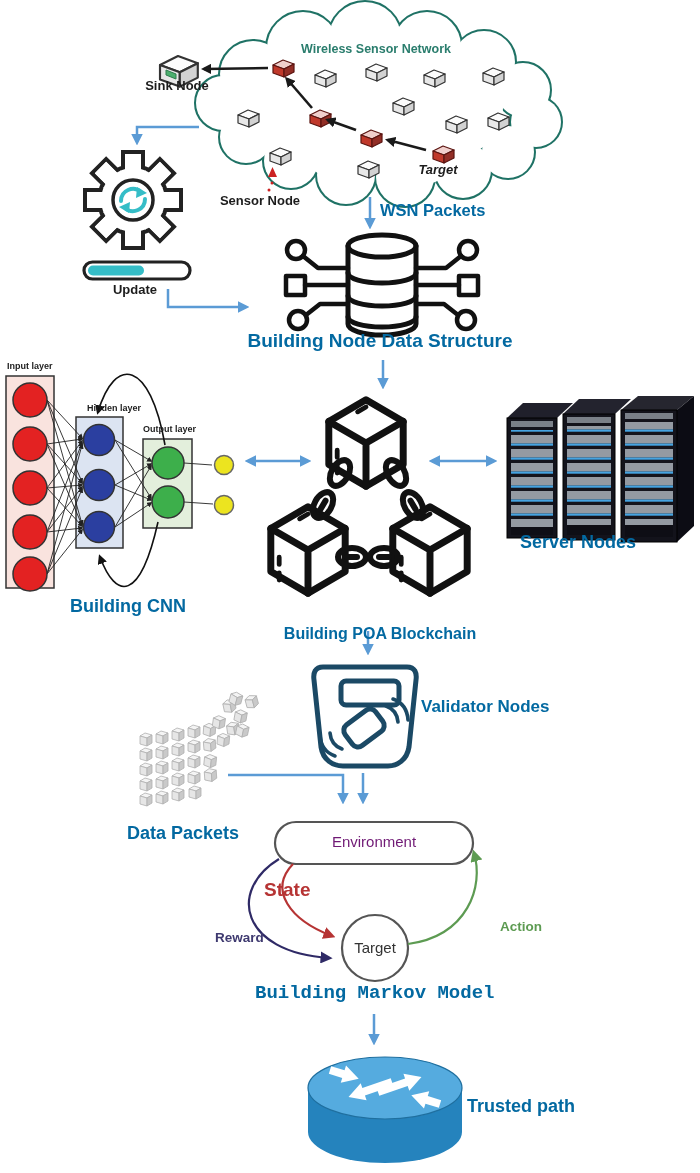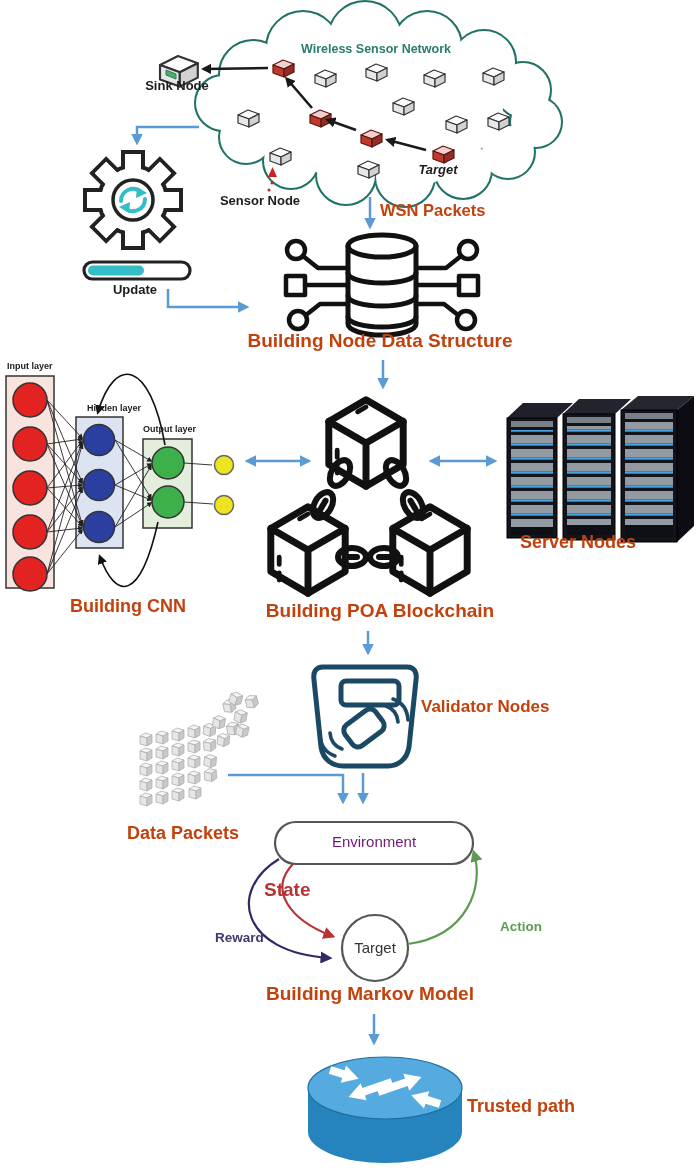--- a/index.html
+++ b/index.html
@@ -1,20 +1,20 @@
 <!DOCTYPE html>
 <html><head>
 <meta charset="utf-8">
 <style>
   html,body{margin:0;padding:0;background:#fff;}
   .canvas{position:relative;width:700px;height:1173px;background:#ffffff;overflow:hidden;
           font-family:"Liberation Sans",sans-serif;}
   .canvas svg.layer{position:absolute;left:0;top:0;}
   .lbl{position:absolute;white-space:nowrap;line-height:1.05;}
-  .cap{color:#c2410c;font-weight:bold;}
+  .cap{color:#0369a1;font-weight:bold;}
   .blk{color:#1c1c1c;font-weight:bold;}
   .teal{color:#2a7d6d;font-weight:bold;}
   .ctr{text-align:center;}
 </style>
 </head>
 <body>
 
 <div class="canvas">
 
 <svg class="layer" width="700" height="1173" viewBox="0 0 700 1173">
@@ -393,26 +393,26 @@
 <div class="lbl blk ctr" style="left:205px;top:194px;width:110px;font-size:13px;">Sensor Node</div>
 <div class="lbl blk ctr" style="left:398px;top:163px;width:80px;font-size:13px;font-style:italic;">Target</div>
 <div class="lbl cap" style="left:380px;top:202px;font-size:16.5px;">WSN Packets</div>
 <div class="lbl blk ctr" style="left:95px;top:283px;width:80px;font-size:13px;">Update</div>
 <div class="lbl cap ctr" style="left:230px;top:331px;width:300px;font-size:19px;">Building Node Data Structure</div>
 
 <div class="lbl blk" style="left:7px;top:362px;font-size:9px;">Input layer</div>
 <div class="lbl blk" style="left:75px;top:404px;font-size:9px;padding-left:12px;">Hidden layer</div>
 <div class="lbl blk" style="left:143px;top:425px;font-size:9px;">Output layer</div>
 <div class="lbl cap ctr" style="left:48px;top:597px;width:160px;font-size:18px;">Building CNN</div>
-<div class="lbl cap ctr" style="left:255px;top:601px;width:250px;font-size:19px;">Building POA Blockchain</div>
+<div class="lbl cap ctr" style="left:255px;top:626px;width:250px;font-size:16px;">Building POA Blockchain</div>
 <div class="lbl cap ctr" style="left:498px;top:533px;width:160px;font-size:18px;">Server Nodes</div>
 <div class="lbl cap" style="left:421px;top:698px;font-size:17px;">Validator Nodes</div>
 <div class="lbl cap ctr" style="left:118px;top:804px;width:130px;font-size:18px;margin-top:20px;">Data Packets</div>
 
 <div class="lbl ctr" style="left:275px;top:834px;width:198px;font-size:15px;color:#701a75;">Environment</div>
 <div class="lbl ctr" style="left:343px;top:940px;width:64px;font-size:15px;color:#333;">Target</div>
 <div class="lbl" style="left:264px;top:880px;font-size:19px;color:#b63434;font-weight:600;">State</div>
 <div class="lbl" style="left:215px;top:931px;font-size:13.5px;color:#3f3a70;font-weight:600;">Reward</div>
 <div class="lbl" style="left:500px;top:884px;font-size:13.5px;color:#5d9b52;font-weight:600;margin-top:36px;">Action</div>
-<div class="lbl cap ctr" style="left:255px;top:984px;width:230px;font-size:19px;">Building Markov Model</div>
+<div class="lbl cap ctr" style="left:255px;top:984px;width:230px;font-size:19px;font-family:Liberation Mono, monospace;">Building Markov Model</div>
 <div class="lbl cap" style="left:467px;top:1097px;font-size:18px;">Trusted path</div>
 
 </div>
 
 </body></html>

